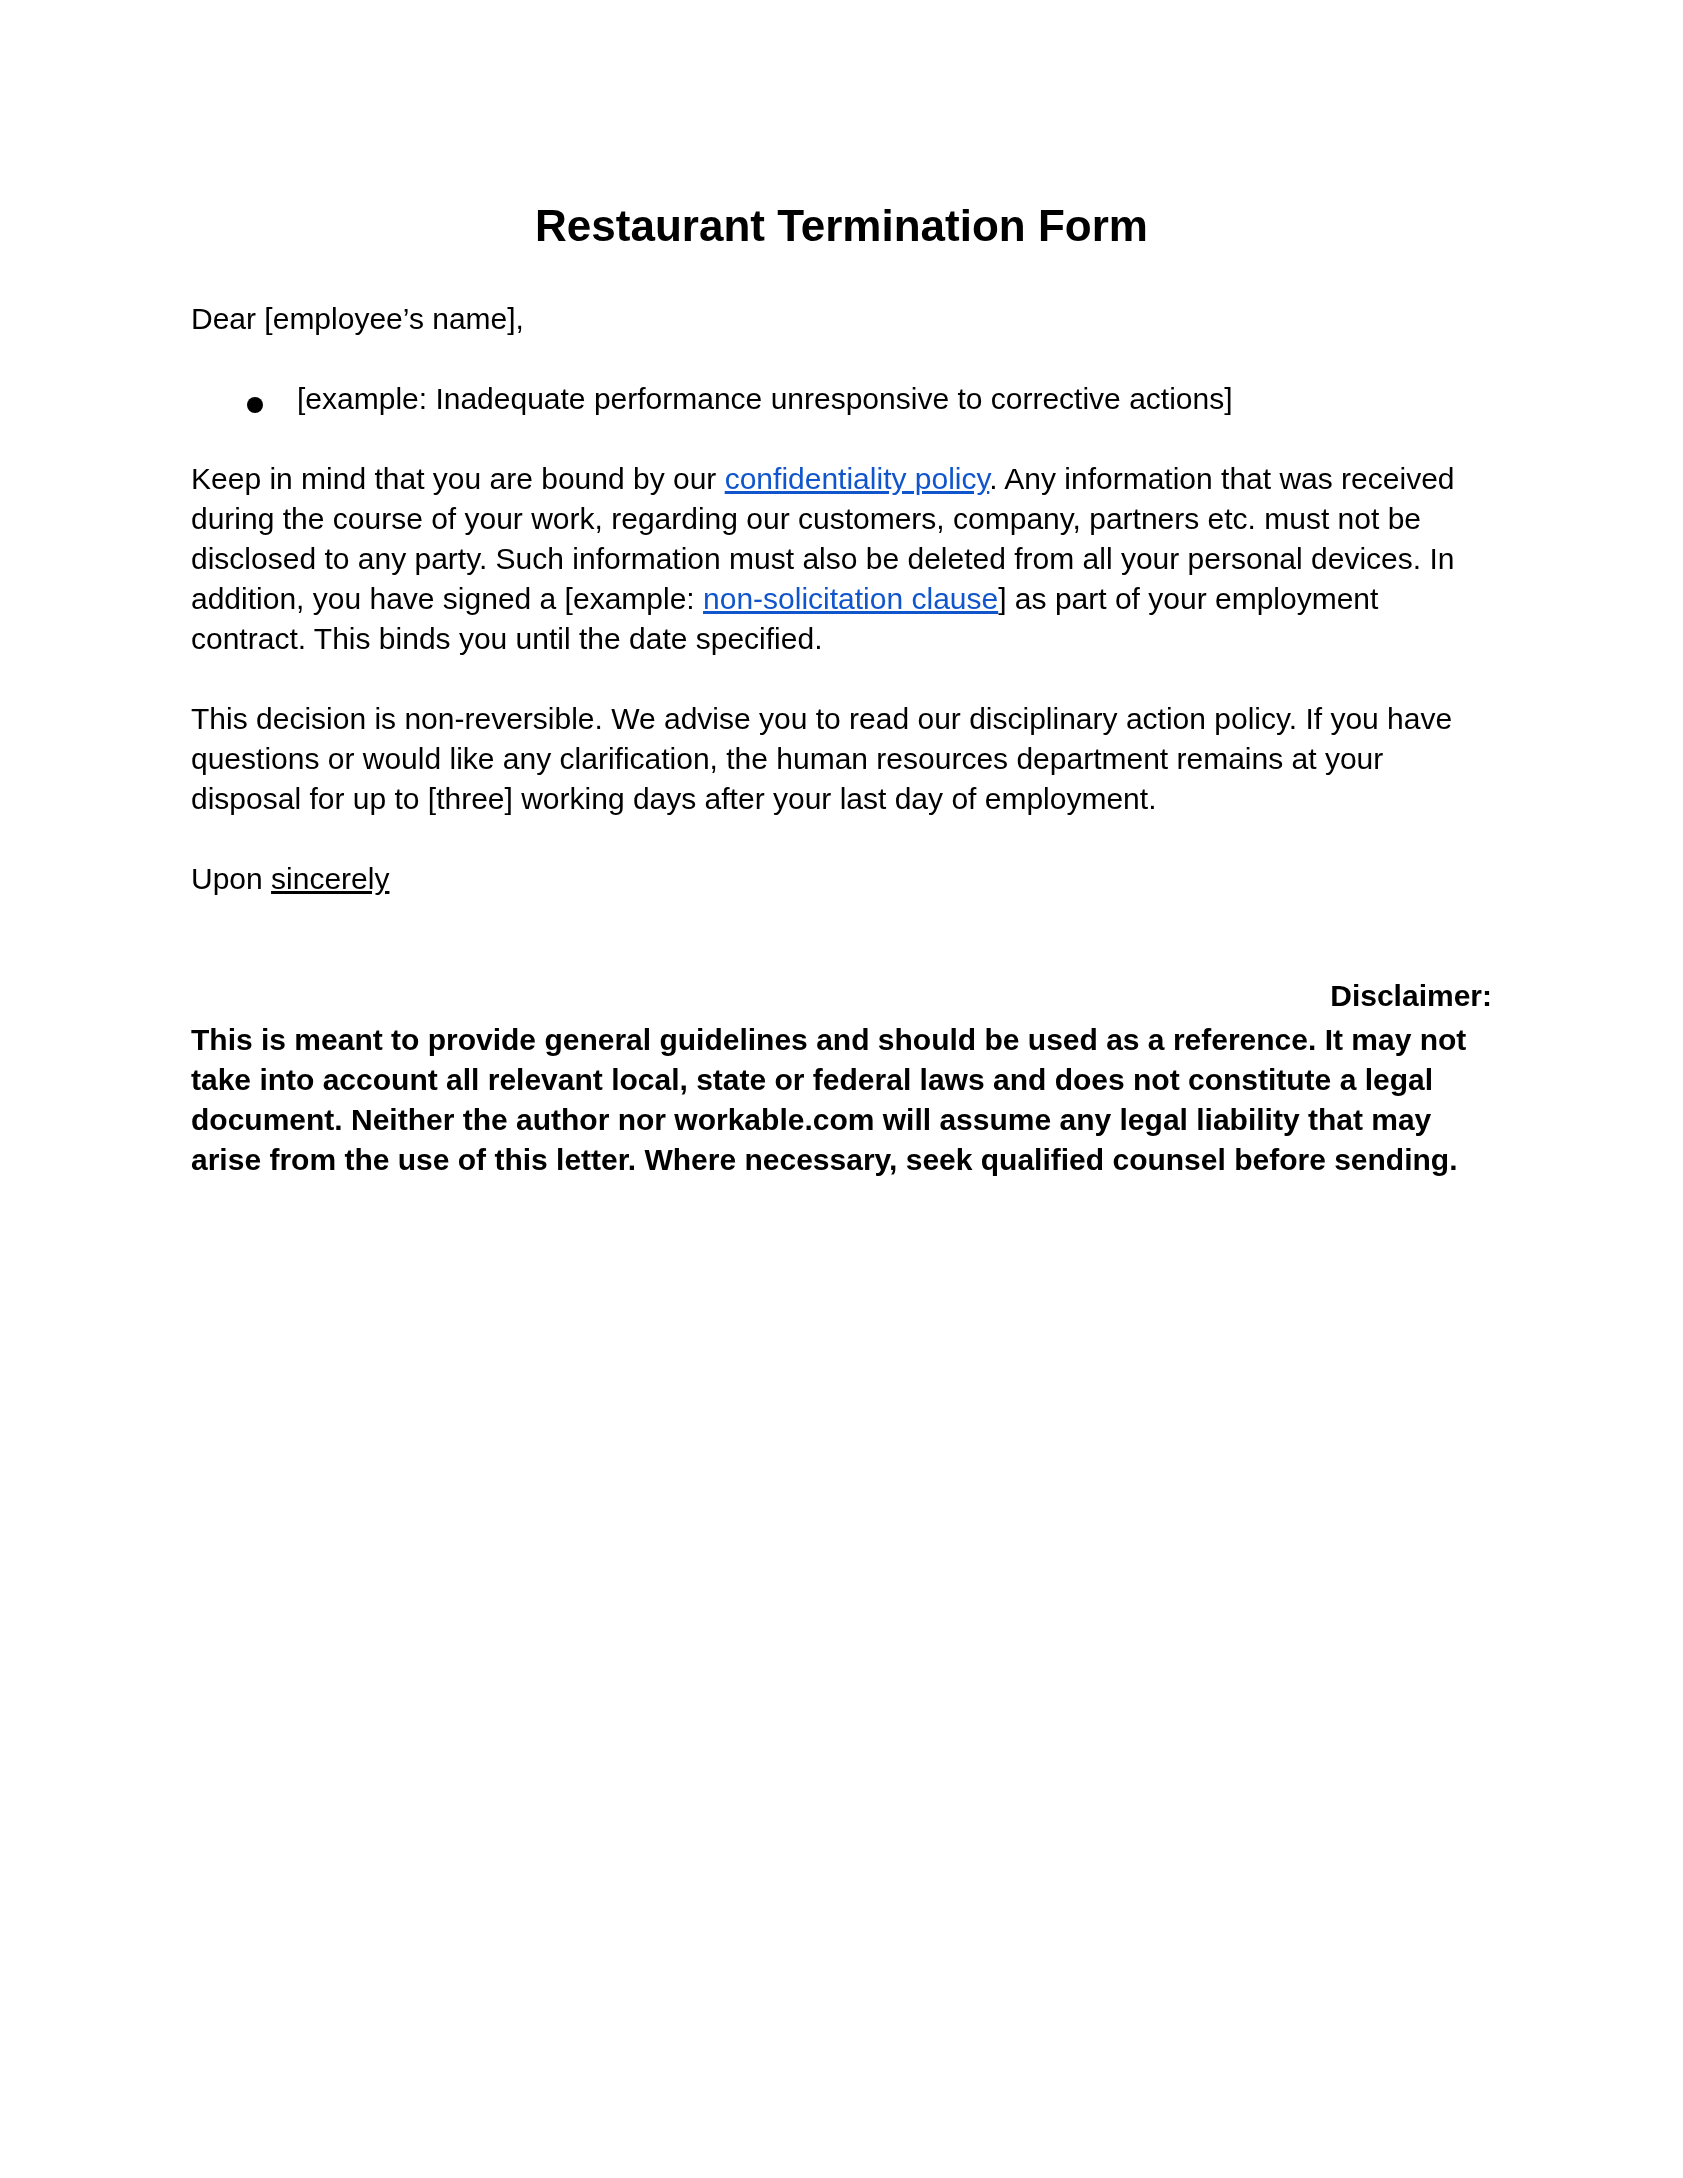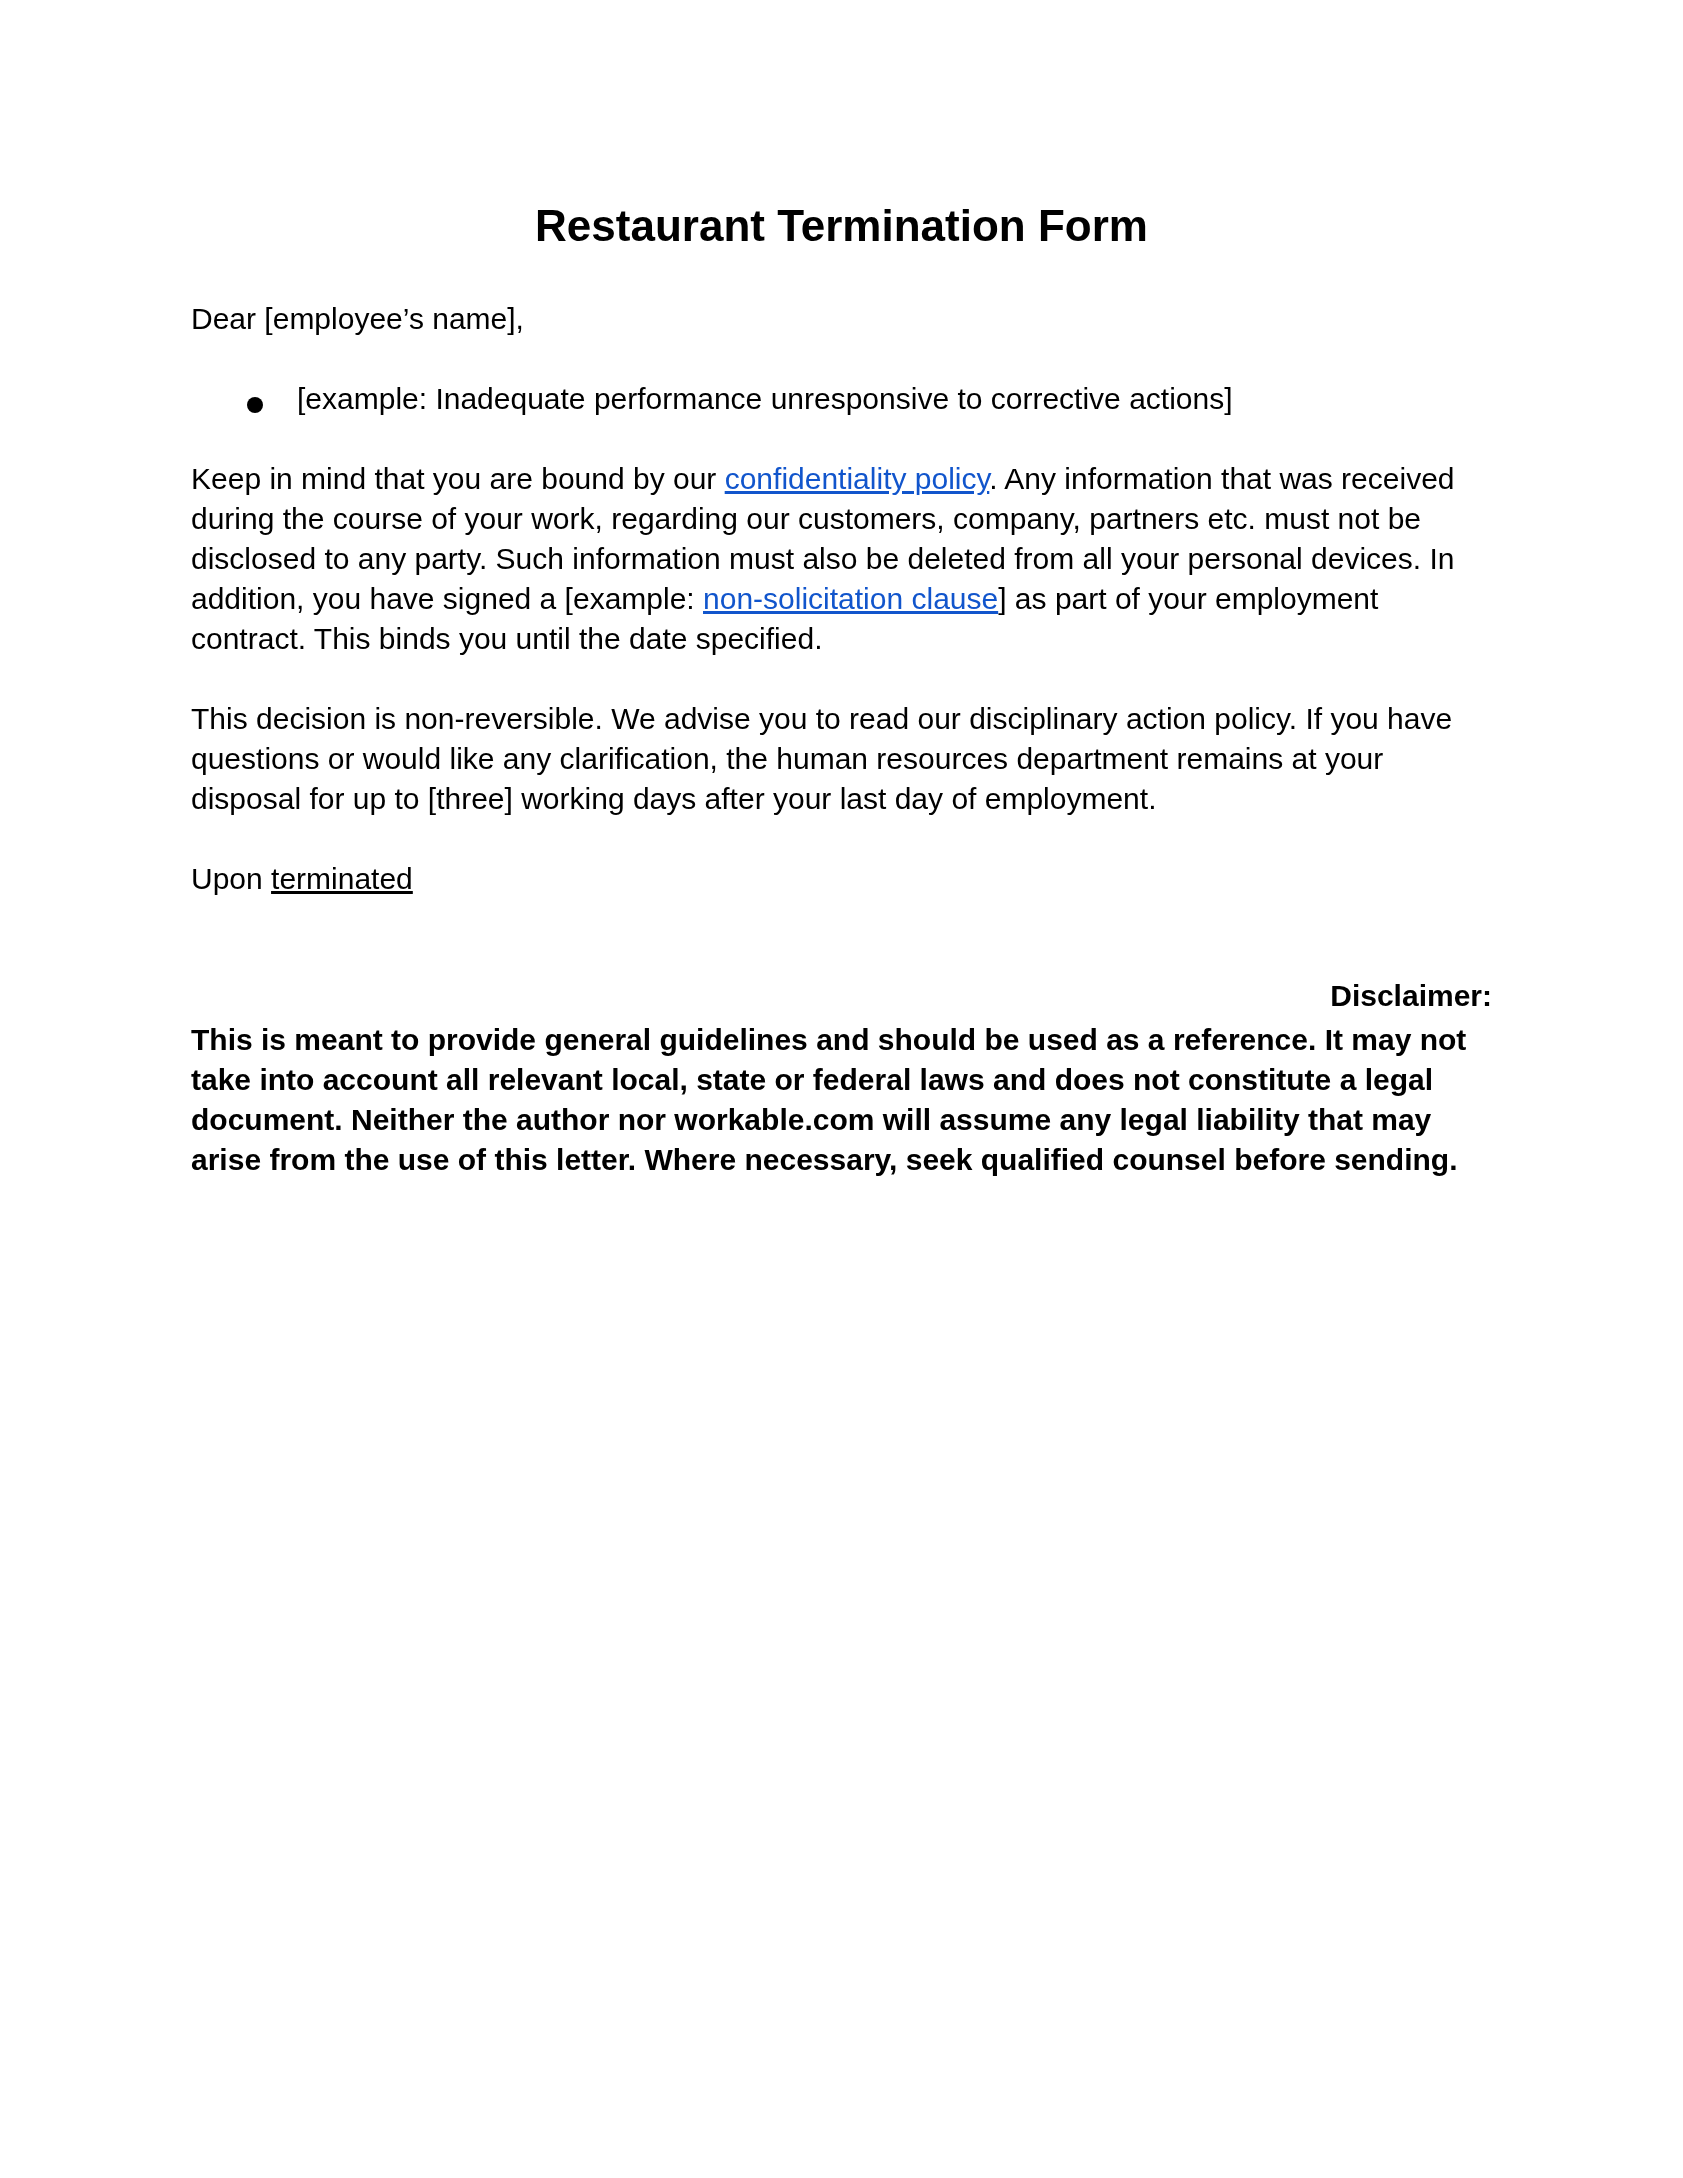--- a/index.html
+++ b/index.html
@@ -87,20 +87,20 @@
     <span class="bullet-dot"></span>
     <span class="bullet-text">[example: Inadequate performance unresponsive to corrective actions]</span>
   </div>
 
 
   <p><span>Keep in mind that you are bound by our </span><a class="doc-link" href="#">confidentiality policy</a><span>. Any information that was received during the course of your work, regarding our customers, company, partners etc. must not be disclosed to any party. Such information must also be deleted from all your personal devices. In addition, you have signed a [example: </span><a class="doc-link" href="#">non-solicitation clause</a><span>] as part of your employment contract. This binds you until the date specified.</span></p>
 
 
   <p>This decision is non-reversible. We advise you to read our disciplinary action policy. If you have questions or would like any clarification, the human resources department remains at your disposal for up to [three] working days after your last day of employment.</p>
 
-  <p><span>Upon </span><span class="underlined">terminated</span></p>
+  <p><span>Upon </span><span class="underlined">sincerely</span></p>
 
   <p class="disclaimer-heading">Disclaimer:</p>
 
   <p class="disclaimer-body">This is meant to provide general guidelines and should be used as a reference. It may not take into account all relevant local, state or federal laws and does not constitute a legal document. Neither the author nor workable.com will assume any legal liability that may arise from the use of this letter. Where necessary, seek qualified counsel before sending.</p>
 
 </div>
 
 
 </body></html>

